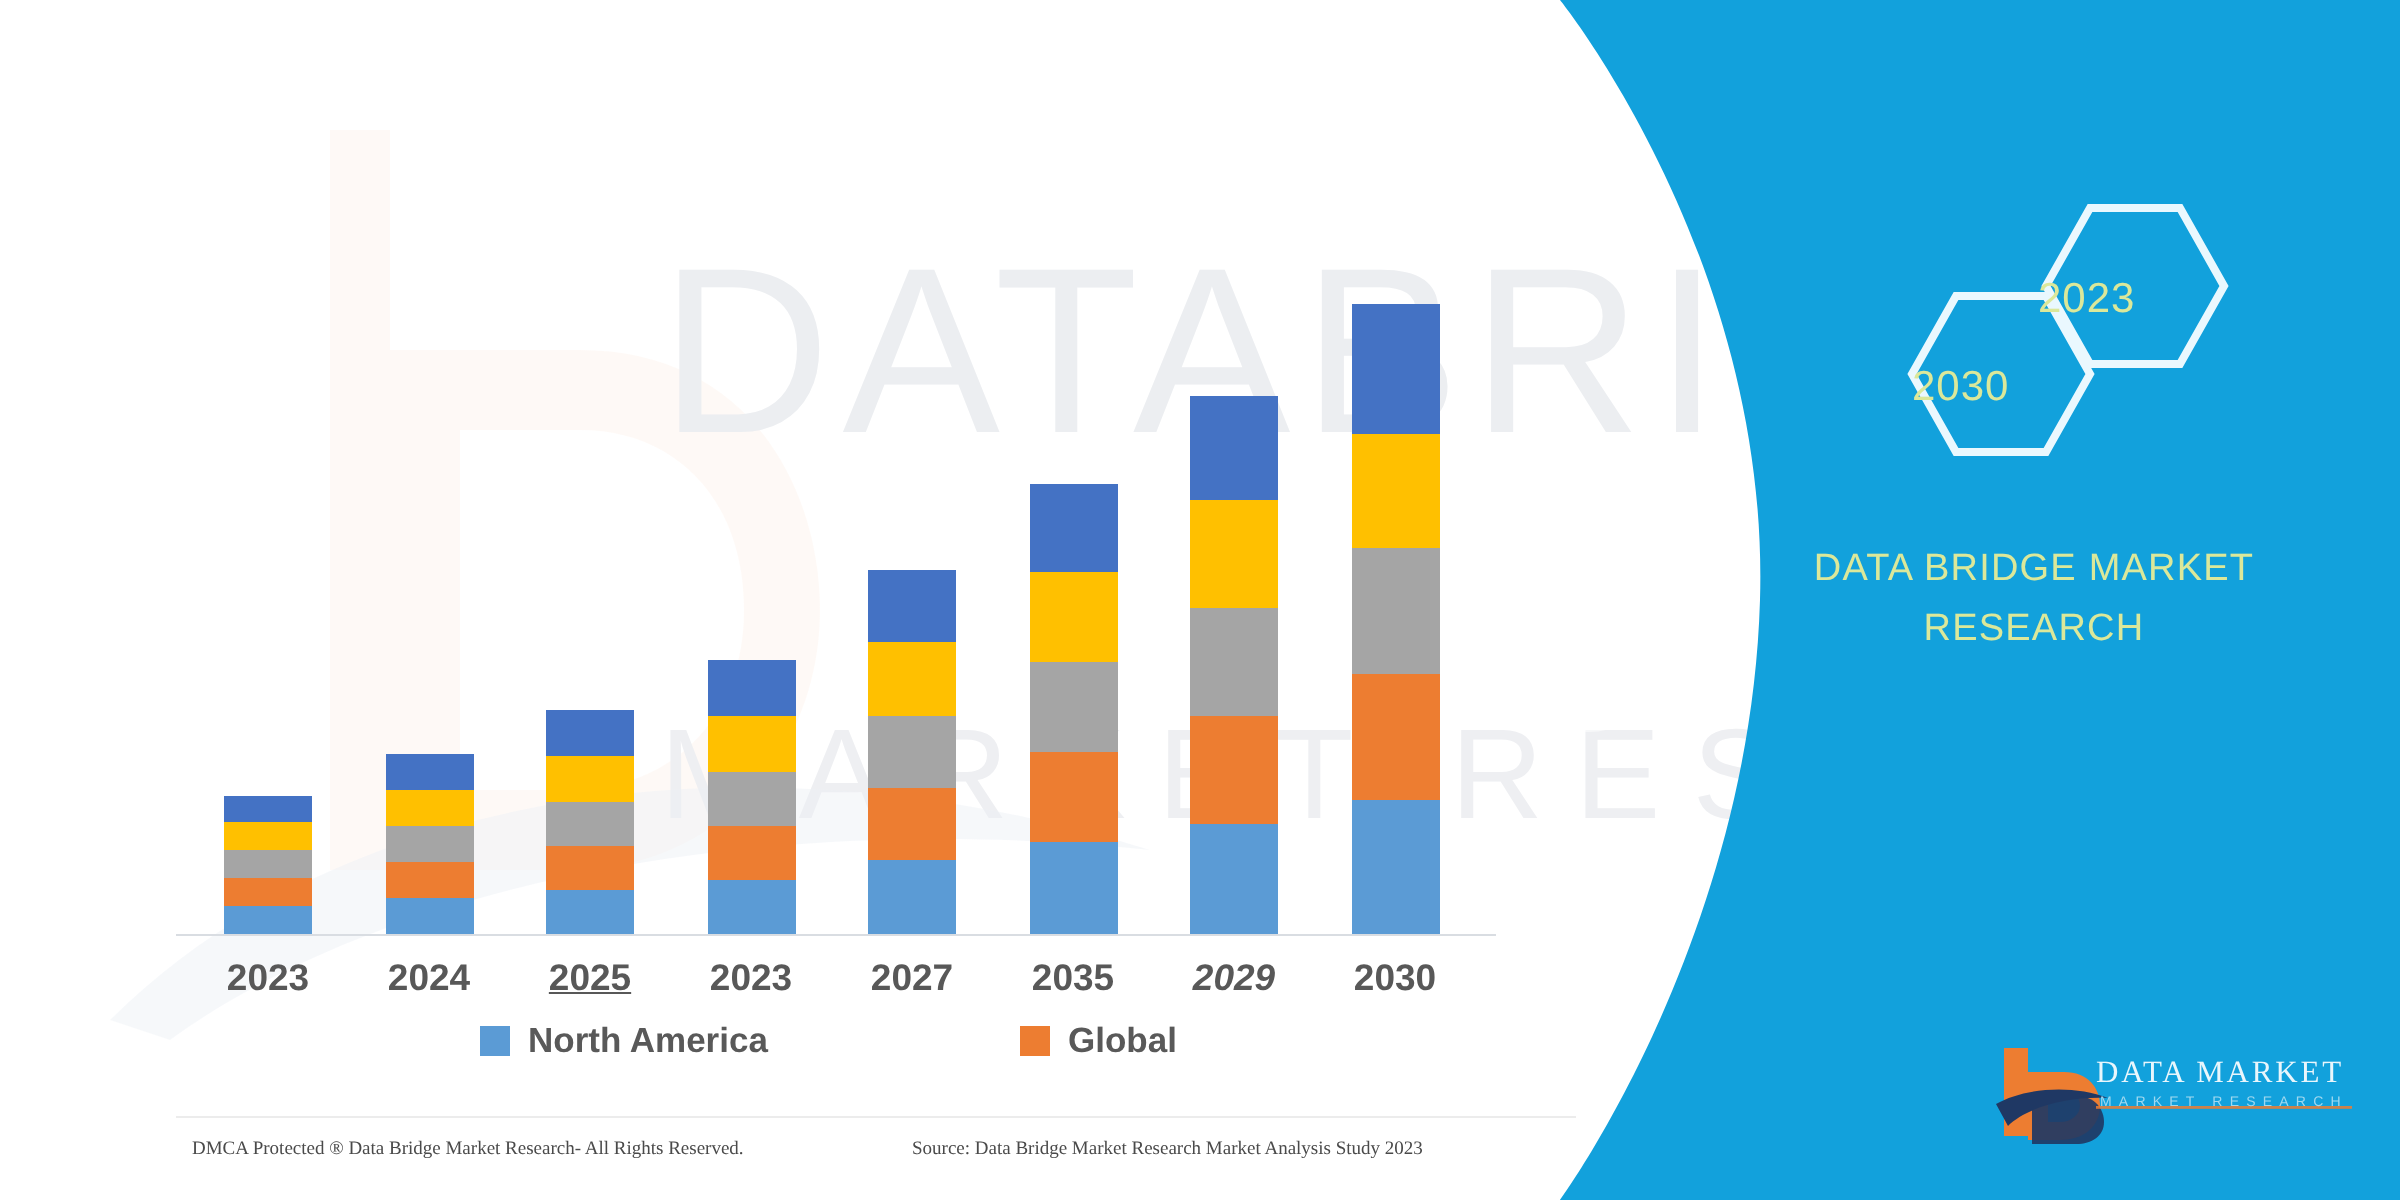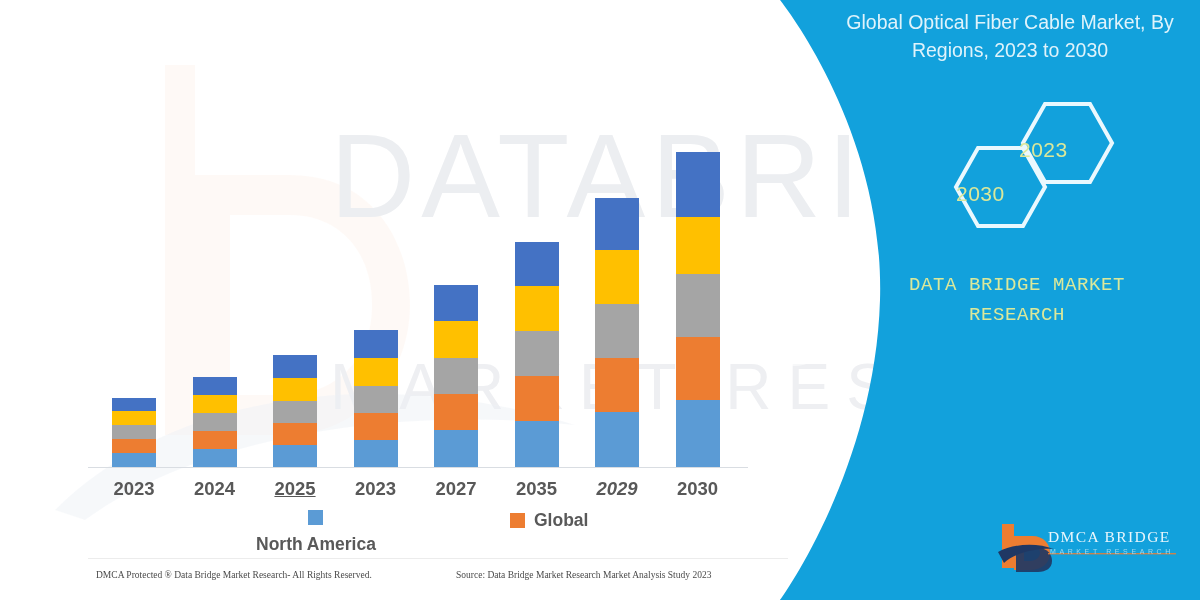--- a/index.html
+++ b/index.html
@@ -24,21 +24,21 @@
     font-family:"Liberation Sans",sans-serif;}
 
   .hexes{position:absolute;left:920px;top:96px;width:200px;height:140px;}
   .hex-label{position:absolute;font-size:21px;color:#dbe89a;letter-spacing:.5px;
     font-family:"Liberation Sans",sans-serif;}
   .hex-2023{left:1019px;top:138px;}
   .hex-2030{left:956px;top:182px;}
 
   .panel-brand{position:absolute;left:872px;top:270px;width:290px;text-align:center;
     font-size:19px;line-height:30px;letter-spacing:.6px;color:#dbe89a;
-    font-family:Liberation Mono, monospace;}
+    font-family:Liberation Sans, sans-serif;}
 
   
   .headline{position:absolute;left:60px;top:28px;width:700px;text-align:center;
     font-size:20.5px;line-height:30px;color:#3f5176;font-weight:400;
     font-family:"Liberation Sans",sans-serif;}
 
   .plot{position:absolute;left:0;top:0;width:810px;height:600px;}
   .axis-line{position:absolute;left:88px;top:467px;width:660px;height:1px;background:#d9dde2;}
 
   .bar{position:absolute;width:44px;bottom:133px;}
@@ -87,41 +87,40 @@
 
   <svg class="wm-swoosh" viewBox="0 0 520 190">
     <path d="M0 180 C120 60 330 35 520 95 C330 75 140 110 30 190 Z" fill="#edf1f6"></path>
   </svg>
 
   <svg class="panel" viewBox="0 0 420 600" preserveAspectRatio="none">
     <path d="M420 0 L420 600 L0 600 C0 600 95 470 100 300 C105 130 0 0 0 0 Z" fill="#12A1DC"></path>
     <ellipse cx="14" cy="300" rx="52" ry="66" fill="#ffffff" opacity="0.55"></ellipse>
   </svg>
 
-  <div class="panel-title">Global Optical Fiber Cable Market, By Regions, 2023 to 2030</div>
 
   <svg class="hexes" viewBox="0 0 200 140">
     <polygon points="125,8 170,8 192,47 170,86 125,86 103,47" fill="none" stroke="#eaf8fe" stroke-width="4"></polygon>
     <polygon points="58,52 103,52 125,91 103,130 58,130 36,91" fill="none" stroke="#eaf8fe" stroke-width="4"></polygon>
   </svg>
   <div class="hex-label hex-2023">2023</div>
   <div class="hex-label hex-2030">2030</div>
 
   <div class="panel-brand">DATA BRIDGE MARKET RESEARCH</div>
 
   <svg class="dblogo" viewBox="0 0 190 52">
     <path d="M10 2 L22 2 L22 46 L10 46 Z" fill="#ED7D31"></path>
     <path d="M22 14 L40 14 C52 14 58 22 58 31 C58 41 50 48 38 48 L22 48 Z
              M32 23 L32 39 L38 39 C44 39 48 35 48 31 C48 26 44 23 39 23 Z" fill="#ED7D31"></path>
     <path d="M6 30 C20 22 44 20 62 27 C44 26 22 31 12 41 Z" fill="#1F3864"></path>
     <path d="M24 24 L34 24 L34 50 L24 50 Z" fill="#1F3864" opacity="0.92"></path>
     <path d="M34 26 L46 26 C56 26 60 33 60 39 C60 46 54 50 46 50 L34 50 Z" fill="#1F3864" opacity="0.92"></path>
     <rect x="56" y="31" width="128" height="1.4" fill="#ED7D31" opacity=".85"></rect>
   </svg>
-  <div class="dblogo-t1">DMCA BRIDGE</div>
+  <div class="dblogo-t1">DATA MARKET</div>
   <div class="dblogo-t2">MARKET RESEARCH</div>
 
 
   <div class="plot">
     <div class="axis-line"></div>
     <div id="bars">
         <div class="bar" style="left: 112px;">
           <span class="seg" style="height: 13px; background: rgb(68, 114, 196);"></span>
           <span class="seg" style="height: 14px; background: rgb(255, 192, 0);"></span>
           <span class="seg" style="height: 14px; background: rgb(165, 165, 165);"></span>
@@ -184,21 +183,21 @@
         <div class="xlabel" style="left: 260px; text-decoration: underline;">2025</div>
         <div class="xlabel" style="left: 340.5px;">2023</div>
         <div class="xlabel" style="left: 421px;">2027</div>
         <div class="xlabel" style="left: 501.5px;">2035</div>
         <div class="xlabel" style="left: 582px; font-style: italic;">2029</div>
         <div class="xlabel" style="left: 662.5px;">2030</div>
       </div>
   </div>
 
   <div class="legend" id="legend">
-      <div class="lg-item" style="left: 16px; flex-direction: column;">
+      <div class="lg-item" style="left: 0px;">
         <span class="lg-sw" style="background: rgb(91, 155, 213);"></span>
         <span class="lg-tx">North America</span>
       </div>
       <div class="lg-item" style="left: 270px;">
         <span class="lg-sw" style="background: rgb(237, 125, 49);"></span>
         <span class="lg-tx">Global</span>
       </div>
     </div>
 
   <div class="footer-sep"></div>

